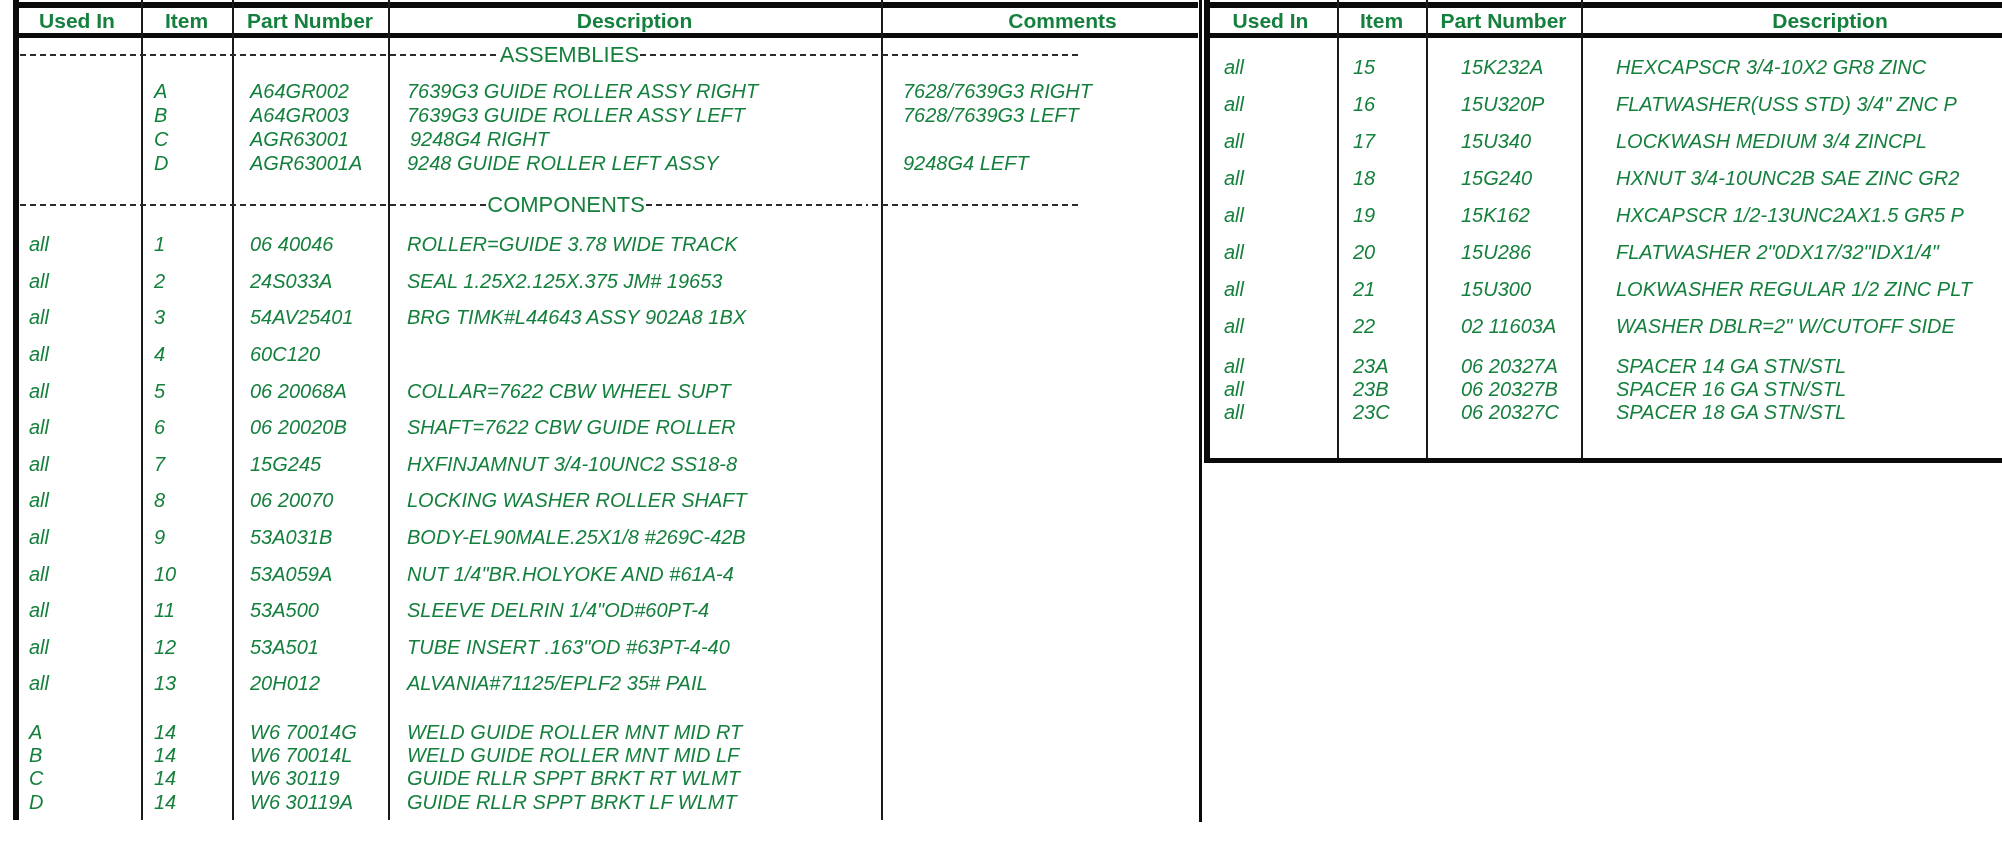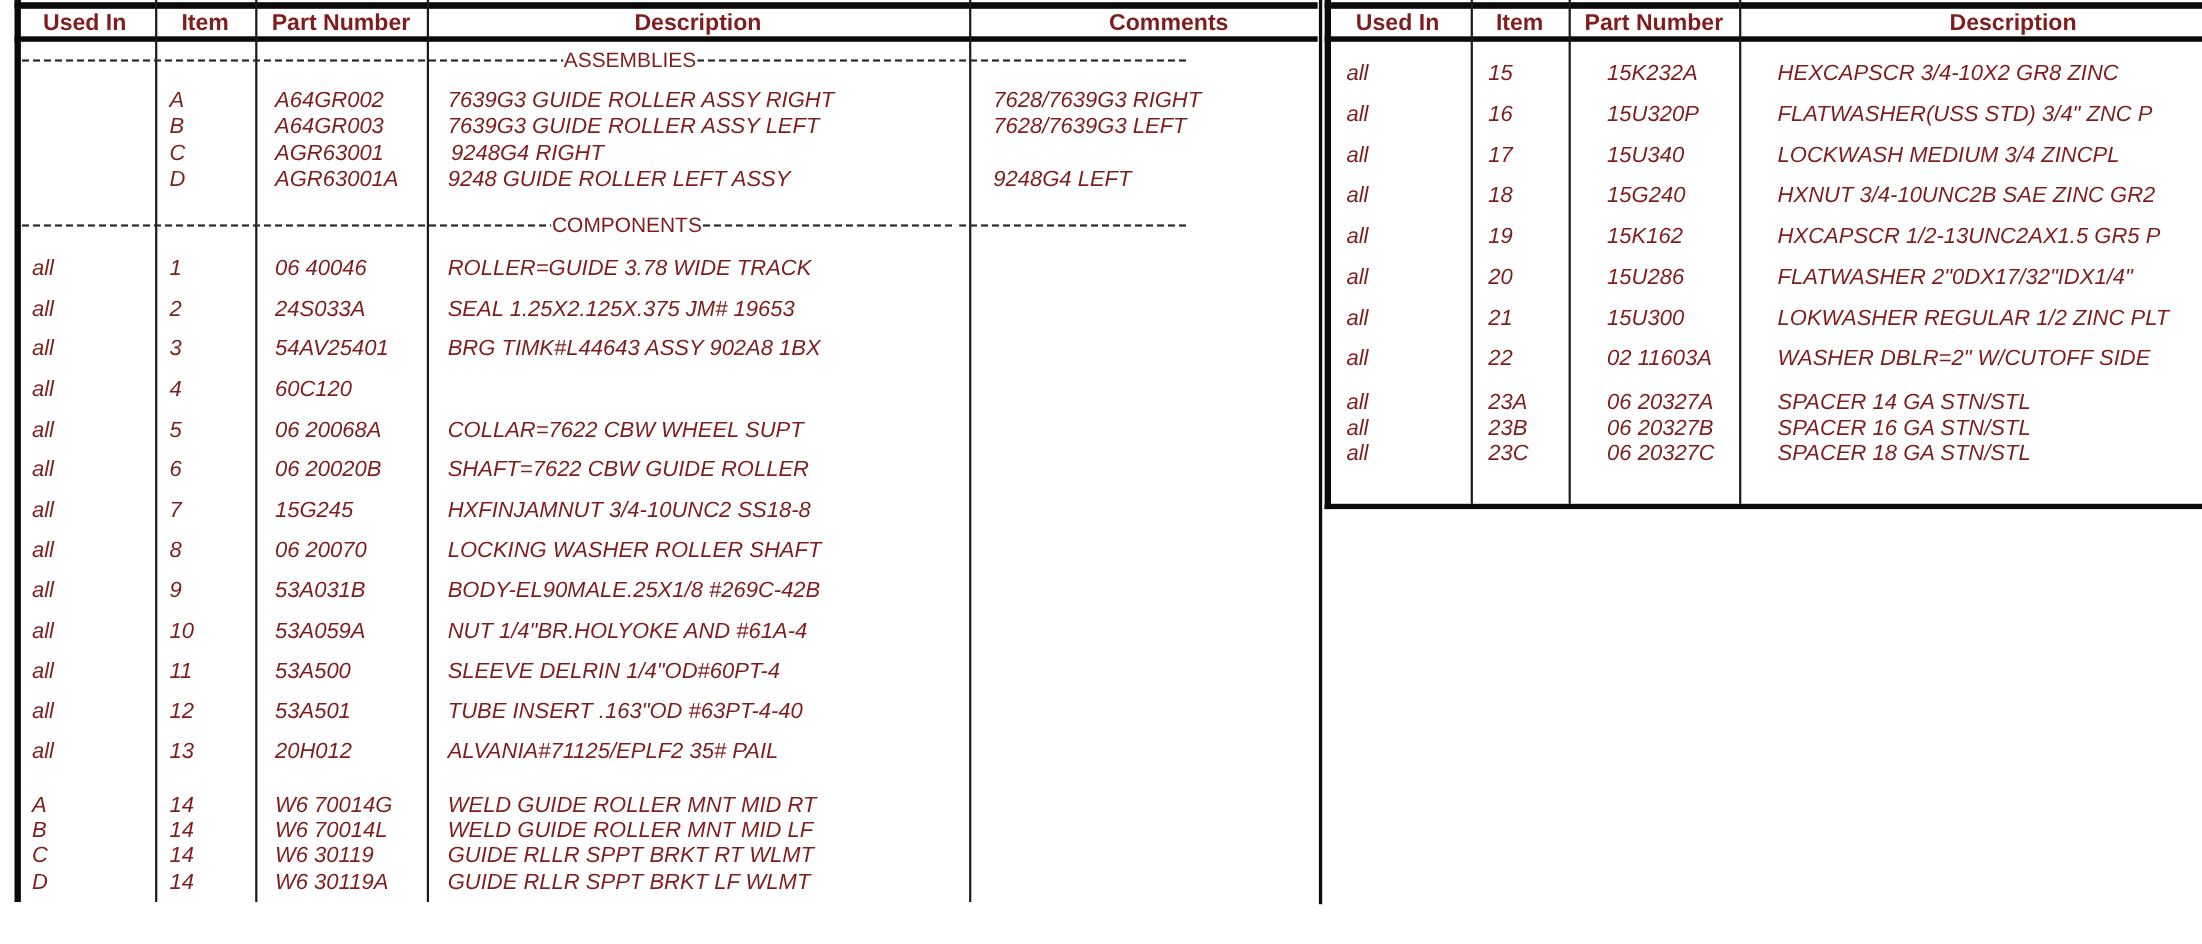--- a/index.html
+++ b/index.html
@@ -1,21 +1,21 @@
 <!DOCTYPE html>
 <html><head>
 <meta charset="utf-8">
 <style>
   html,body{margin:0;padding:0;background:#ffffff;}
   .page{
     position:relative;
     width:2002px;height:858px;
     background:#ffffff;
     font-family:"Liberation Sans", sans-serif;
-    color:#7f1d1d;
+    color:#15803d;
     overflow:hidden;
   }
   
   .hline{position:absolute;background:#0a0a0a;}
   .vline{position:absolute;background:#1a1a1a;}
   .vline.thin{width:2px;}
   .vline.thick{width:6px;background:#0a0a0a;}
   
   .tbl{position:absolute;top:0;overflow:hidden;}
   .header-row{
@@ -46,21 +46,21 @@
   .rt .c-part{width:155px;padding-left:21px;box-sizing:border-box;}
   .rt .c-desc{width:420px;padding-left:21px;box-sizing:border-box;}
   .rt .h-used{width:133px;}
   .rt .h-item{width:89px;}
   .rt .h-part{width:155px;}
   .rt .h-desc{width:498px;}
   
   .divider-row{position:absolute;left:0;right:0;height:22px;}
   .divider-main{
     position:absolute;left:7px;width:848px;top:0;bottom:0;
-    display:flex;align-items:center;font-size:19px;line-height:1;
+    display:flex;align-items:center;font-size:22px;line-height:1;
   }
   .dash{
     height:2px;align-self:center;
     background:repeating-linear-gradient(90deg,#2b2b2b 0 6px,transparent 6px 10px);
   }
   .dash.grow-l{flex:2.1 1 0;}
   .dash.grow-r{flex:1 1 0;}
   .divider-label{flex:0 0 auto;padding:0 1px;white-space:nowrap;}
   .divider-comments-dash{
     position:absolute;left:859px;width:208px;top:10px;height:2px;

